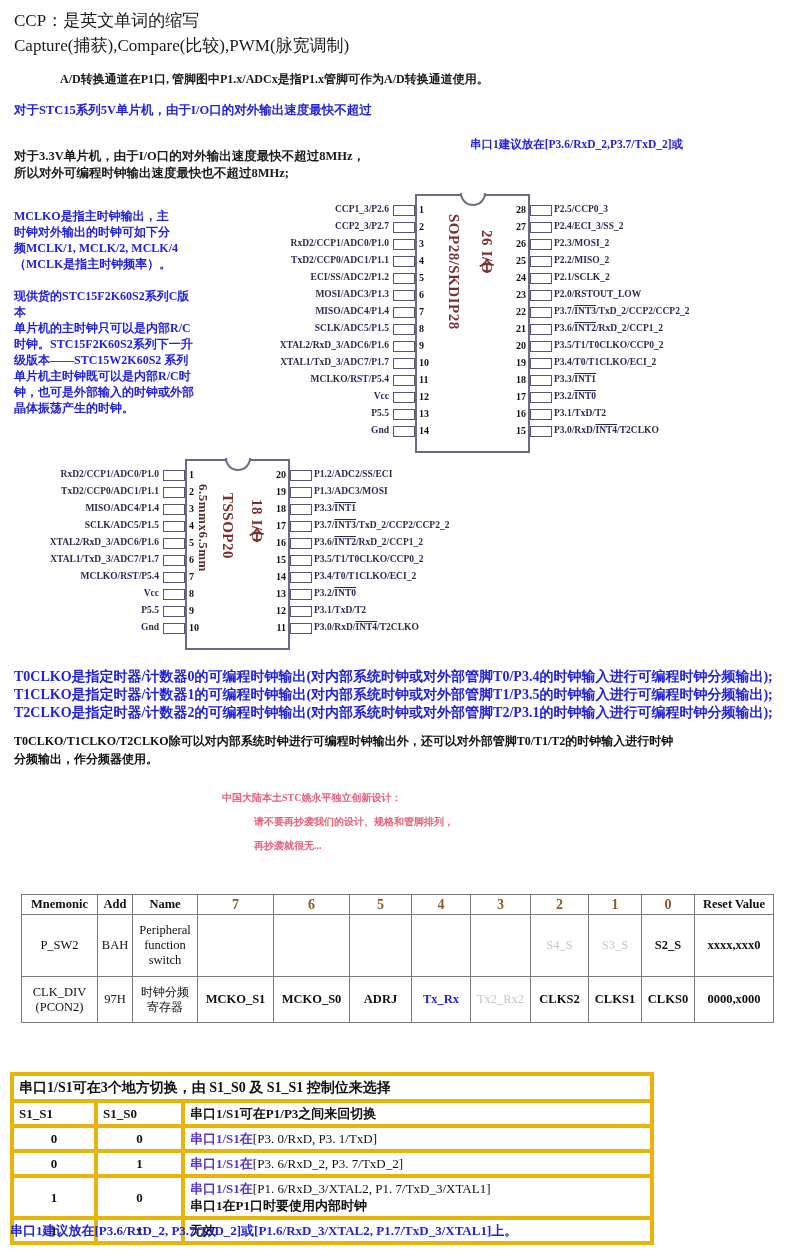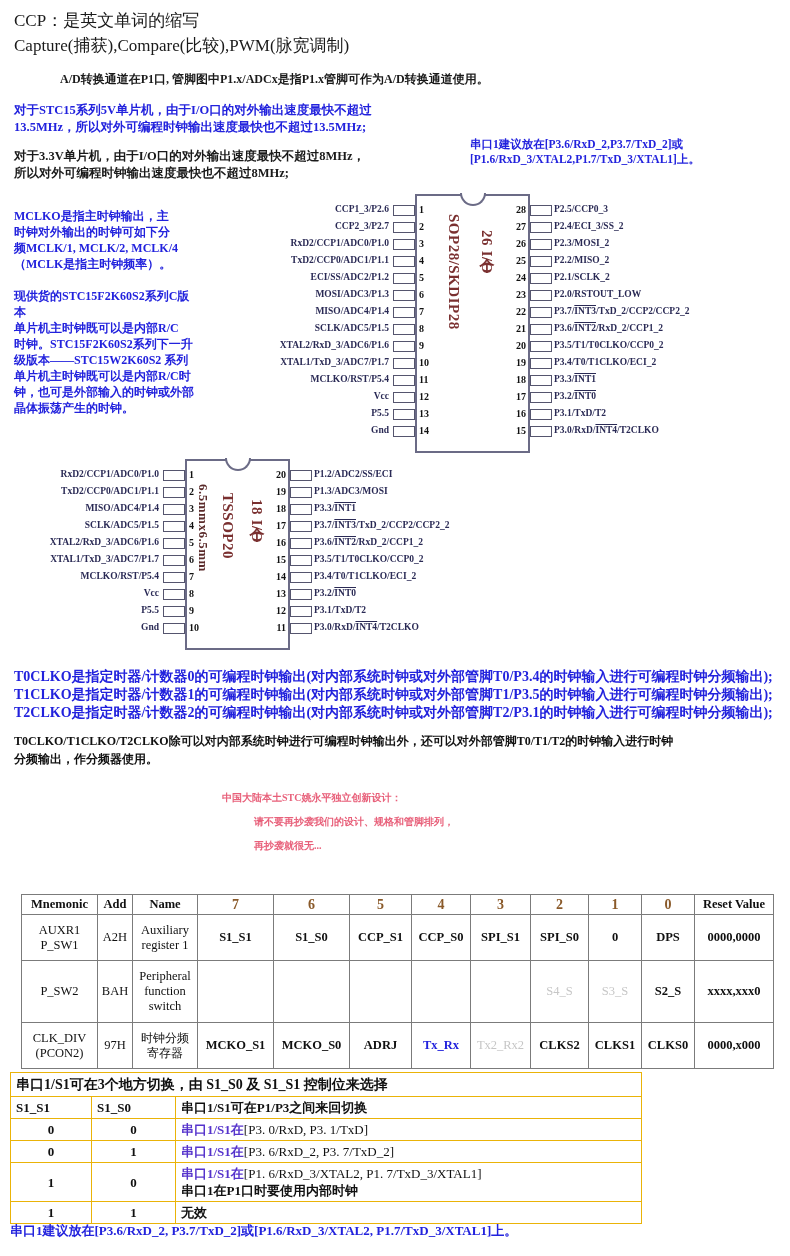--- a/index.html
+++ b/index.html
@@ -68,64 +68,62 @@
   #reg-table .grey{color:#c6c6c6;}
   #reg-table .bluecell{color:#2222dd;font-weight:bold;}
   #reg-table .bolded{font-weight:bold;}
 
   
   #s1-table{
     position:absolute;left:10px;top:1072px;border-collapse:collapse;
     font-size:13px;table-layout:fixed;
   }
   #s1-table td{
-    border:1px solid #eab308;padding:2px 5px;vertical-align:middle;
+    border:4px solid #eab308;padding:2px 5px;vertical-align:middle;
     color:#101010;line-height:17px;
   }
   #s1-table .title{font-weight:bold;font-size:14px;padding:3px 5px;}
   #s1-table .ctr{text-align:center;font-weight:bold;}
   #s1-table .hd{font-weight:bold;}
   #s1-table .vio{color:#5533cc;font-weight:bold;}
   #footer-note{left:10px;top:1222px;width:780px;font-size:13px;font-weight:bold;}
 </style>
 </head>
 <body>
 
 <div class="abs" id="hdr-ccp">
   <div>CCP：是英文单词的缩写</div>
   <div>Capture(捕获),Compare(比较),PWM(脉宽调制)</div>
 </div>
 
 <div class="abs" id="hdr-ad">A/D转换通道在P1口, 管脚图中P1.x/ADCx是指P1.x管脚可作为A/D转换通道使用。</div>
 
 <div class="abs blue" id="note-5v">
   <div>对于STC15系列5V单片机，由于I/O口的对外输出速度最快不超过</div>
-  <div>13.5MHz，所以对外可编程时钟输出速度最快也不超过13.5MHz;</div>
 </div>
 
 <div class="abs" id="note-33v">
   <div>对于3.3V单片机，由于I/O口的对外输出速度最快不超过8MHz，</div>
   <div>所以对外可编程时钟输出速度最快也不超过8MHz;</div>
 </div>
 
 <div class="abs blue" id="note-uart-top">
   <div>串口1建议放在[P3.6/RxD_2,P3.7/TxD_2]或</div>
-  <div>[P1.6/RxD_3/XTAL2,P1.7/TxD_3/XTAL1]上。</div>
 </div>
 
 <div class="abs blue" id="note-mclko">
   <div>MCLKO是指主时钟输出，主</div>
   <div>时钟对外输出的时钟可如下分</div>
   <div>频MCLK/1, MCLK/2, MCLK/4</div>
   <div>（MCLK是指主时钟频率）。</div>
 </div>
 
 <div class="abs blue" id="note-stc15">
   <div>现供货的STC15F2K60S2系列C版本</div>
-  <div>单片机主时钟既可以是内部R/C</div>
+  <div>单片机的主时钟只可以是内部R/C</div>
   <div>时钟。STC15F2K60S2系列下一升</div>
   <div>级版本——STC15W2K60S2 系列</div>
   <div>单片机主时钟既可以是内部R/C时</div>
   <div>钟，也可是外部输入的时钟或外部</div>
   <div>晶体振荡产生的时钟。</div>
 </div>
 
 <div class="chip" id="sop28" style="left:0;top:0;">
   <div class="body" id="sop28-body" style="left: 415px; top: 194px; width: 115px; height: 259px;"></div>
   <div class="notch" id="sop28-notch" style="left: 459.5px; top: 193px;"></div>
@@ -312,40 +310,20 @@
         <td class="num" style="width: 59px;">5</td>
         <td class="num" style="width: 56px;">4</td>
         <td class="num" style="width: 57px;">3</td>
         <td class="num" style="width: 55px;">2</td>
         <td class="num" style="width: 50px;">1</td>
         <td class="num" style="width: 50px;">0</td>
         <td style="width: 76px;">Reset Value</td>
       </tr>
   </thead>
   <tbody>
-      <tr style="height: 46px;">
-        <td>
-          <div>AUXR1</div>
-          <div>P_SW1</div>
-        </td>
-        <td>A2H</td>
-        <td>
-          <div>Auxiliary</div>
-          <div>register 1</div>
-        </td>
-        <td class="bolded">S1_S1</td>
-        <td class="bolded">S1_S0</td>
-        <td class="bolded">CCP_S1</td>
-        <td class="bolded">CCP_S0</td>
-        <td class="bolded">SPI_S1</td>
-        <td class="bolded">SPI_S0</td>
-        <td class="bolded">0</td>
-        <td class="bolded">DPS</td>
-        <td class="bolded">0000,0000</td>
-      </tr>
       <tr style="height: 62px;">
         <td>
           <div>P_SW2</div>
         </td>
         <td>BAH</td>
         <td>
           <div>Peripheral</div>
           <div>function</div>
           <div>switch</div>
         </td>

